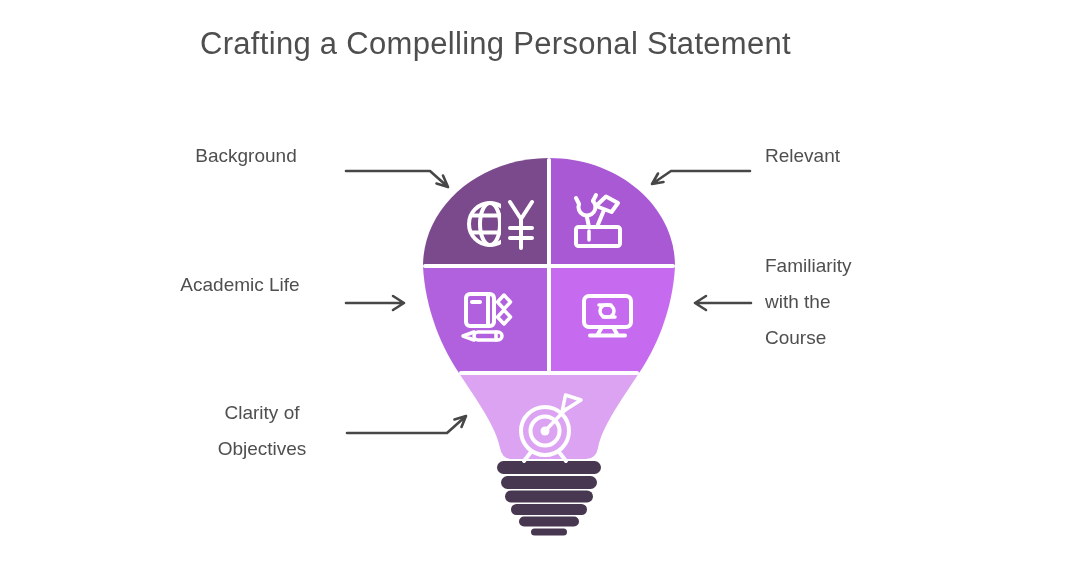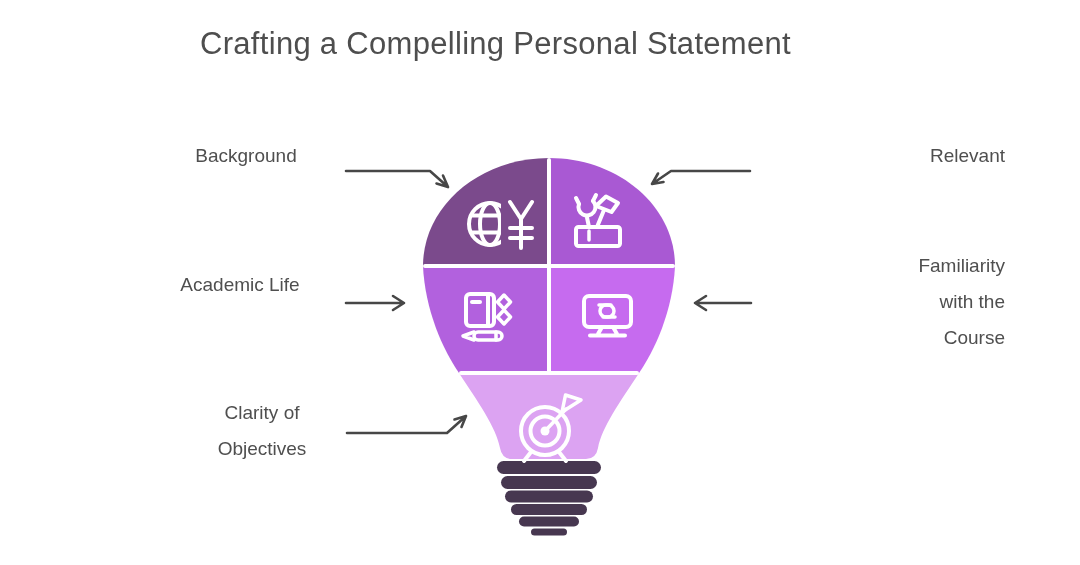--- a/index.html
+++ b/index.html
@@ -8,21 +8,21 @@
     background:#ffffff;font-family:"Liberation Sans", sans-serif;
   }
   .title{
     position:absolute;top:26px;left:0;width:919px;text-align:center;
     font-size:31px;letter-spacing:.3px;color:#4e4e4e;margin-left:36px;
   }
   .label{
     position:absolute;font-size:19px;line-height:36px;color:#4f4f4f;
   }
   .label.center{text-align:center;width:212px;}
-  .label.leftalign{text-align:right;width:240px;}
+  .label.leftalign{text-align:left;width:240px;}
   svg{position:absolute;top:0;left:0;}
   .icon{stroke:#ffffff;stroke-width:4;fill:none;stroke-linecap:round;stroke-linejoin:round;}
   .icon-thin{stroke:#ffffff;stroke-width:3.5;fill:none;stroke-linecap:round;stroke-linejoin:round;}
   .arrow{fill:none;stroke-width:2.6;stroke-linecap:round;stroke-linejoin:round;}
   .divider{stroke-width:4;stroke-linecap:round;fill:none;}
 </style>
 </head>
 <body>
 
 <div id="stage">

